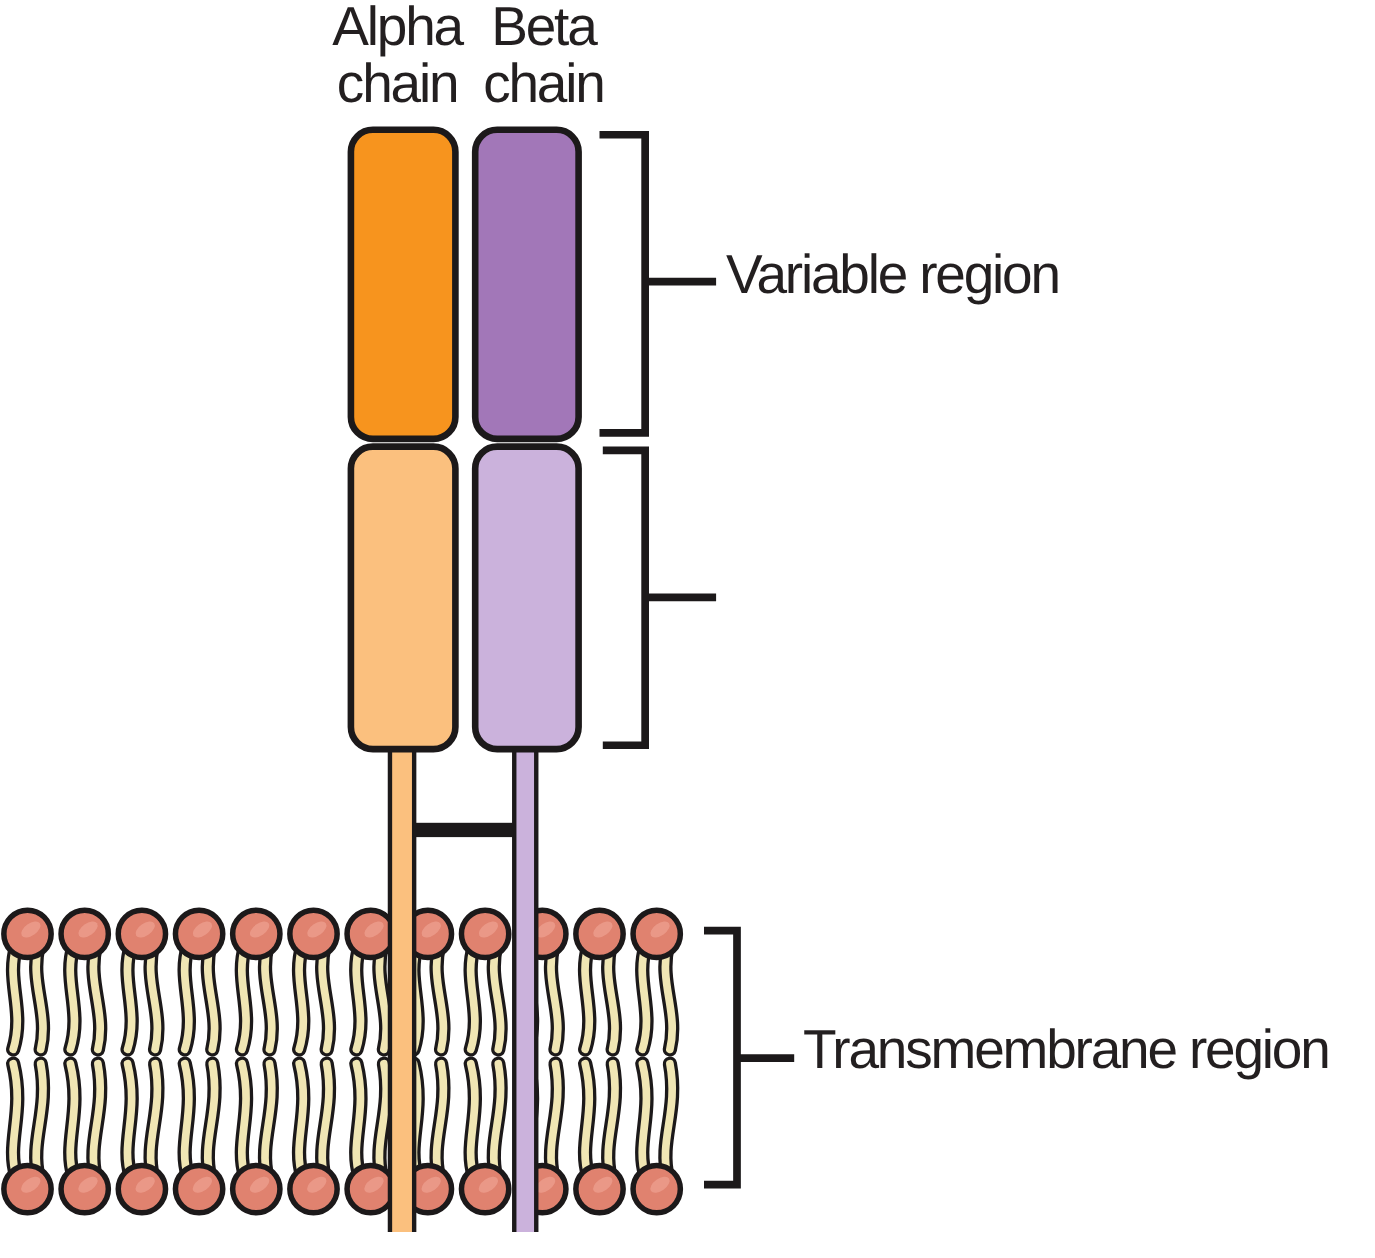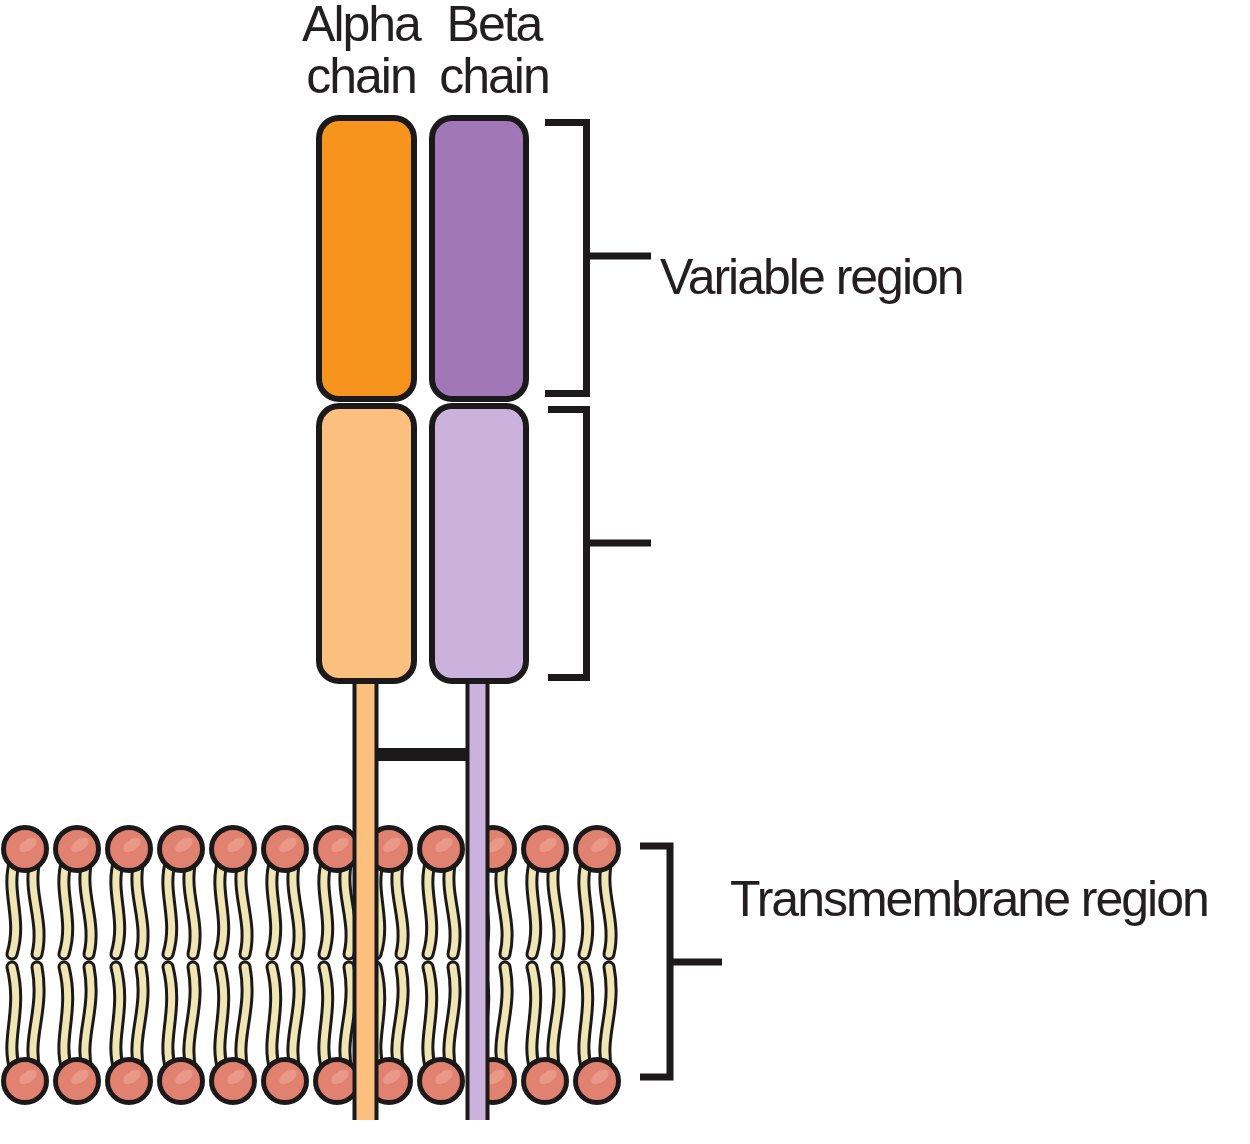--- a/index.html
+++ b/index.html
@@ -247,15 +247,15 @@
     <rect class="domain-rect fill-alpha-con" x="319" y="406" width="95" height="275" rx="20"></rect>
     <rect class="domain-rect fill-beta-con" x="432" y="406" width="94" height="275" rx="20"></rect>
 
     <path class="bracket" d="M545 122.5 H586.5 V393.5 H545 M586.5 256 H651"></path>
     <path class="bracket" d="M548 409.5 H586.5 V677.5 H548 M586.5 543 H651"></path>
     <path class="bracket" d="M640 846 H670 V1077 H640 M670 962 H722"></path>
   </svg>
 
   <div class="label chain-label" style="left:290px;top:-2px;width:142px;">Alpha chain</div>
   <div class="label chain-label" style="left:424px;top:-2px;width:140px;">Beta chain</div>
-  <div class="label" style="left:660px;top:224px;margin-top:28px;">Variable region</div>
-  <div class="label" style="left:730px;top:874px;">Transmembrane region</div>
+  <div class="label" style="left:660px;top:224px;">Variable region</div>
+  <div class="label" style="left:730px;top:929px;">Transmembrane region</div>
 </div>
 
 </body></html>

